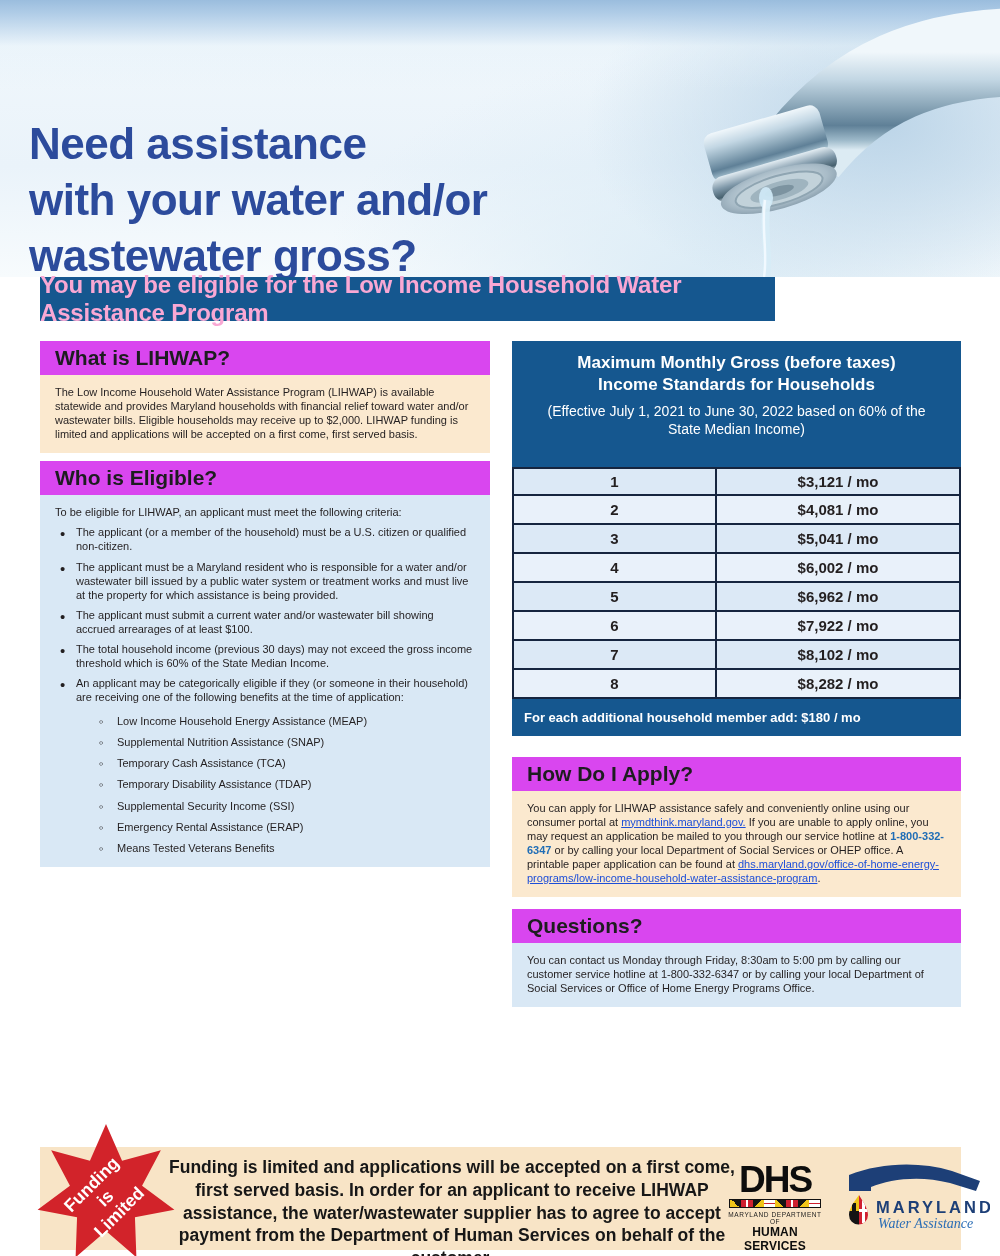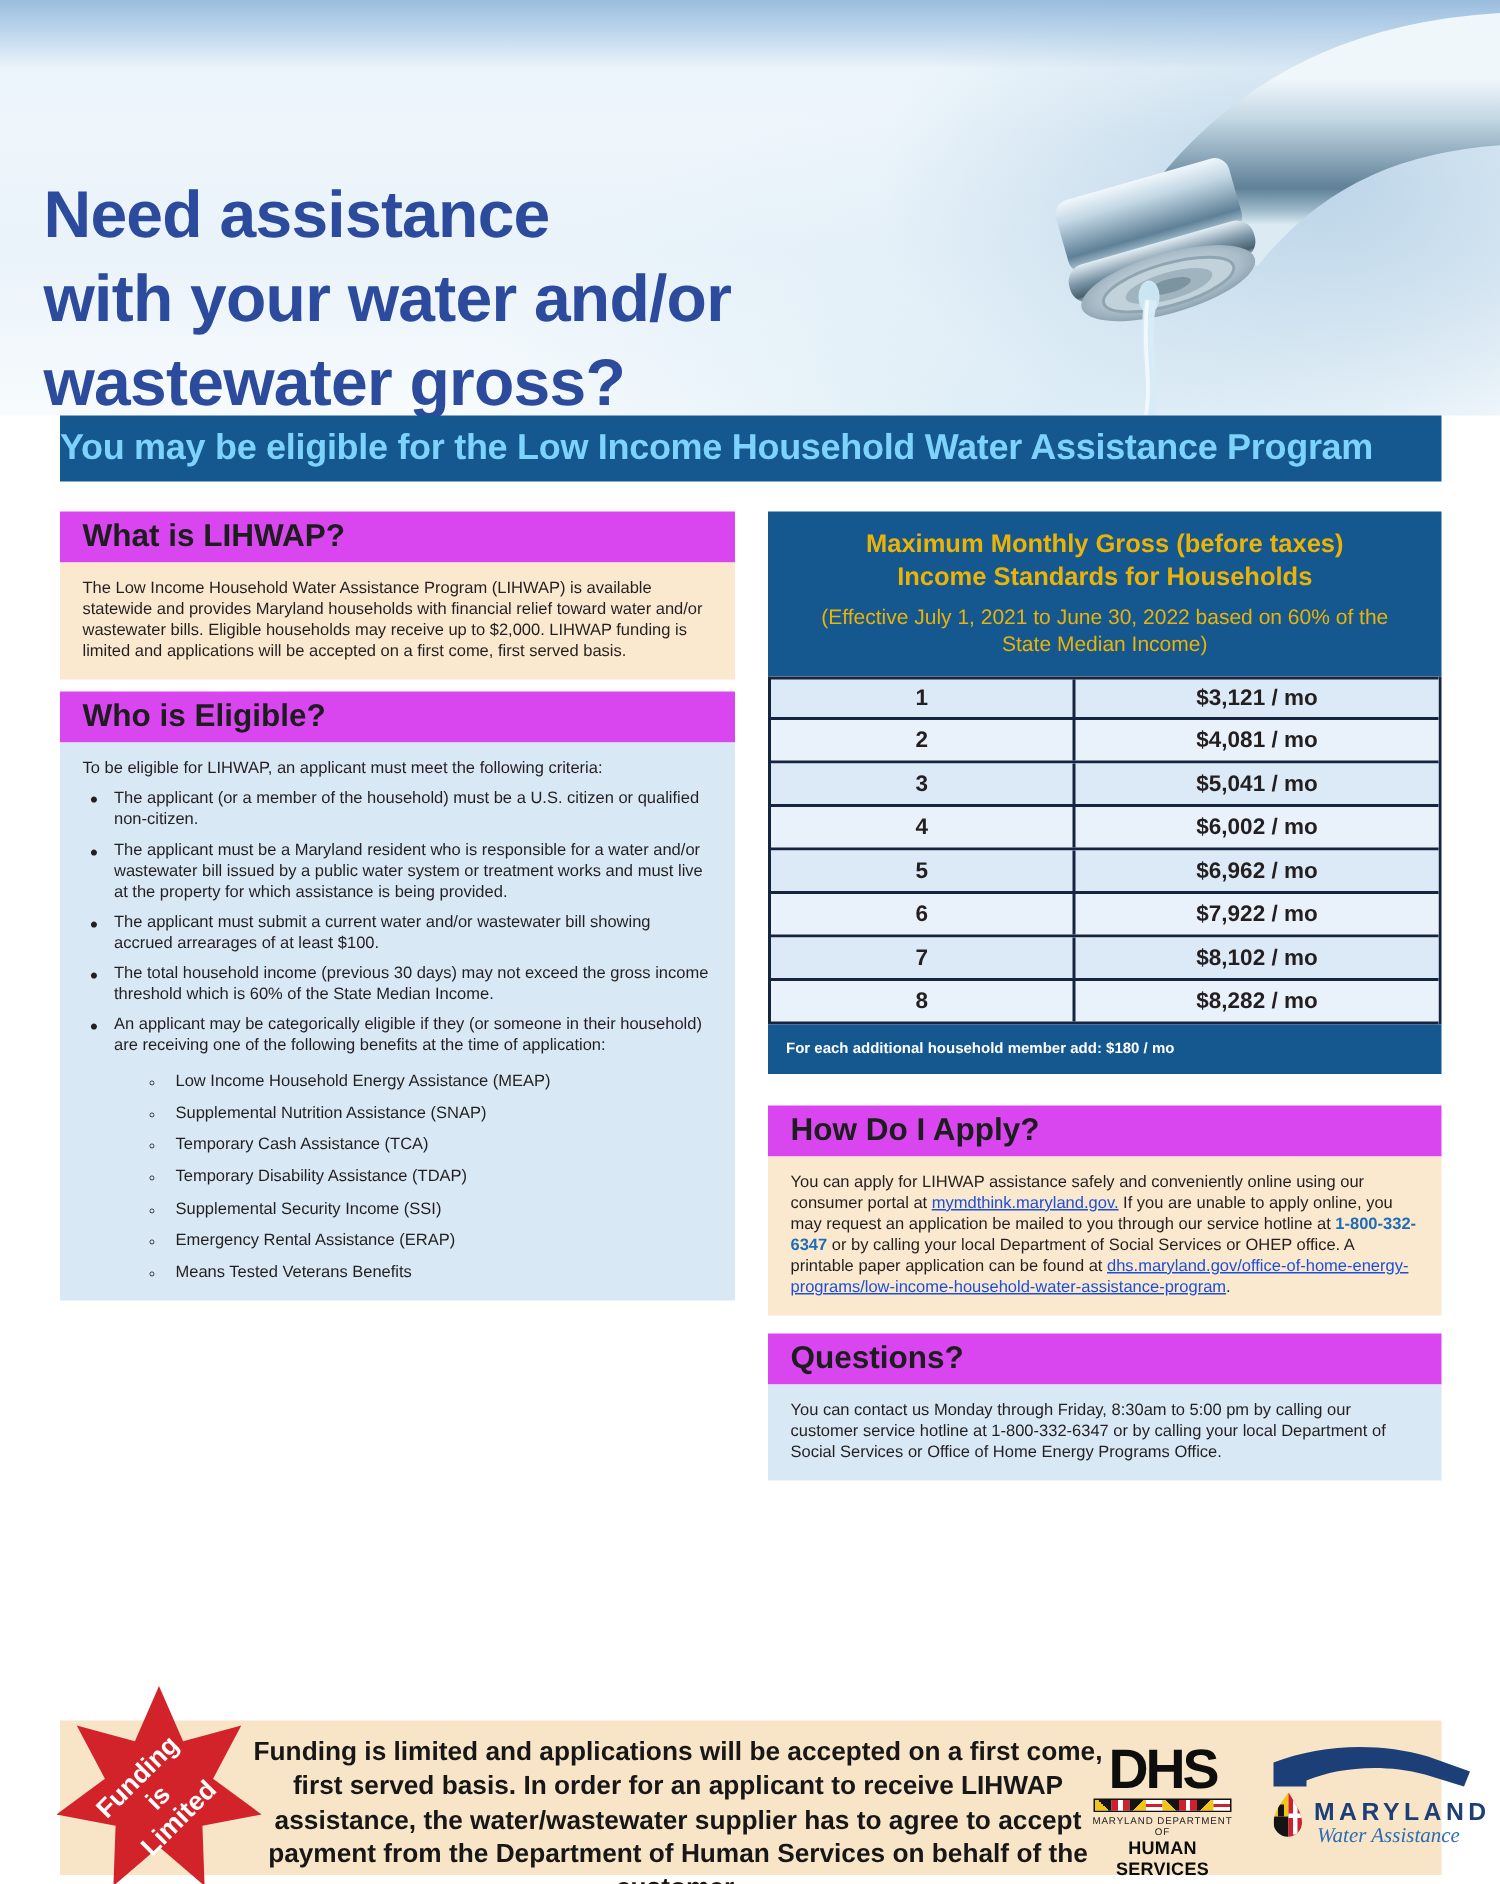--- a/index.html
+++ b/index.html
@@ -19,22 +19,22 @@
       linear-gradient(180deg, #f2f8fc 0%, #eaf3fa 60%, #f7fbfd 100%);
   }
   .headline {
     position:absolute; left:29px; top:72px; width:640px;
     font-size:44px; line-height:56px; font-weight:bold; color:#2c4b9c; letter-spacing:-.5px;margin-top:44px;
   }
   .faucet-svg { position:absolute; right:0; top:0; }
 
   
   .banner {
-    position:absolute; left:40px; top:277px; width:921px; height:44px;
-    background:#15578f; color:#7dd3fc; display:flex; align-items:center; 
+    position:absolute; left:40px; top:277px; width:735px; height:44px;
+    background:#15578f; color:#f9a8d4; display:flex; align-items:center; 
     font-size:24px; font-weight:bold; letter-spacing:-.2px;
   }
 
   
   .left-col  { position:absolute; left:40px;  top:341px; width:450px; }
   .right-col { position:absolute; left:512px; top:341px; width:449px; }
 
   .sec-head {
     height:34px; display:flex; align-items:center; padding:0 15px;
     font-size:21px; font-weight:bold; color:#1d1d1f;
@@ -48,35 +48,35 @@
   .intro { margin-bottom:6px; }
   ul.bullets { list-style:none; }
   ul.bullets > li { position:relative; padding-left:21px; margin-top:6px; }
   ul.bullets > li::before { content:"\2022"; position:absolute; left:5px; top:-1px; font-size:15px; }
   ul.programs { list-style:none; margin-top:10px; }
   ul.programs > li { position:relative; padding-left:62px; margin-top:7px; }
   ul.programs > li::before { content:"\25E6"; position:absolute; left:44px; top:0; font-size:13px; }
 
   
   .inc-head {
-    background:#15578f; color:#eab308; text-align:center; padding:11px 10px 12px;
+    background:#15578f; color:#ffffff; text-align:center; padding:11px 10px 28px;
   }
   .inc-title { font-size:17px; font-weight:bold; line-height:1.3; }
   .inc-sub   { font-size:14px; line-height:1.3; margin-top:6px; }
   .inc-body  { border-left:2px solid #16253f; border-right:2px solid #16253f; }
   .tbl-row {
     display:flex; height:29px; border-bottom:2px solid #16253f; background:#dce9f6;
   }
   .tbl-row:first-child { border-top:2px solid #16253f; }
   .tbl-row.alt { background:#e9f1fa; }
   .cell { display:flex; align-items:center; justify-content:center; font-size:15px; font-weight:bold; }
   .cell.size { width:203px; border-right:2px solid #16253f; }
   .cell.amt  { flex:1; }
   .inc-foot {
-    background:#15578f; color:#ffffff; font-weight:bold; font-size:10px;
+    background:#15578f; color:#ffffff; font-weight:bold; font-size:13px;
     padding:11px 12px;
   }
 
   .apply-sec { margin-top:21px; }
   .questions-sec { margin-top:12px; }
   a.doc-link { color:#1d4ed8; font-weight:normal; text-decoration:underline; cursor:pointer; }
   .phone-hl { color:#1f6db6; font-weight:bold; }
 
   
   .footer {

